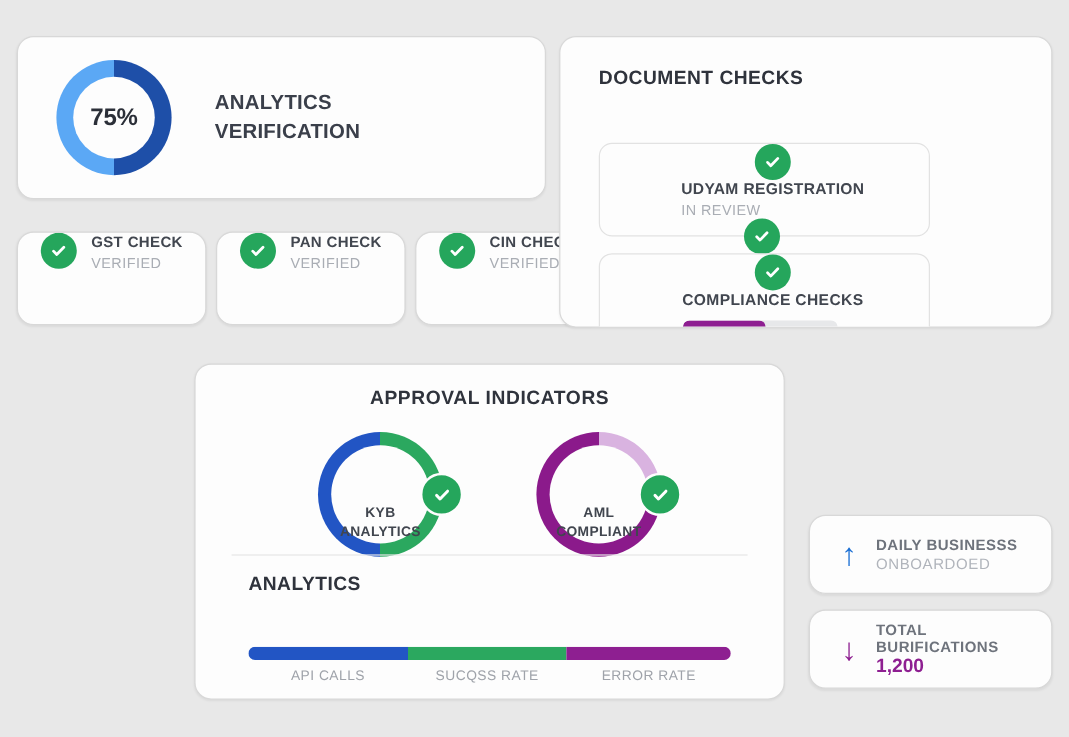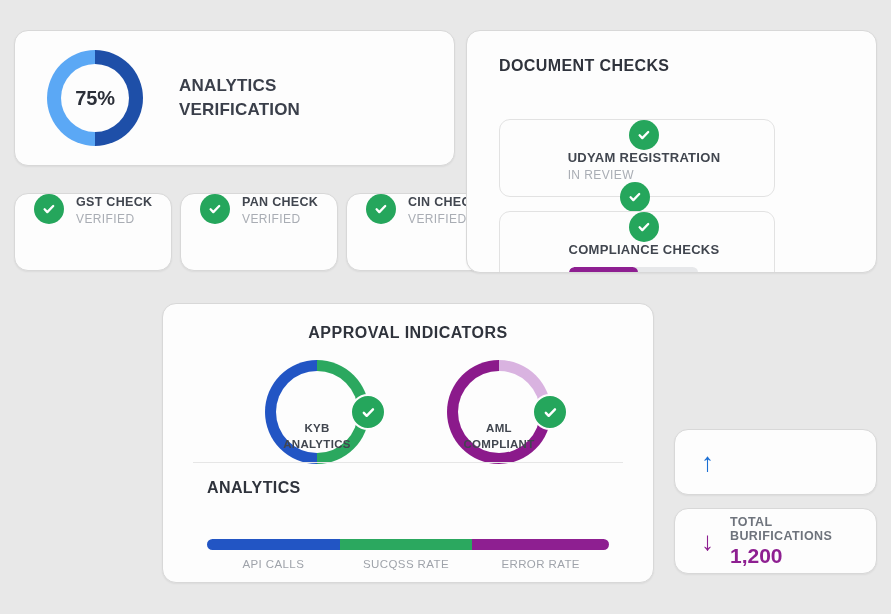--- a/index.html
+++ b/index.html
@@ -185,21 +185,21 @@
     font-size: 26px; font-weight: bold; line-height: 1;
   }
   .stat-body { margin-left: 16px; }
   .stat-label {
     font-size: 12.5px; font-weight: bold; color: #6e737c; letter-spacing: 0.4px;
   }
   .stat-sub {
     font-size: 12.5px; color: #b0b4bb; letter-spacing: 0.5px; margin-top: 2px;
   }
   .stat-value {
-    font-size: 21px; font-weight: bold; color: #8e1f91; margin-top: 1px;
+    font-size: 16px; font-weight: bold; color: #8e1f91; margin-top: 1px;
   }
 </style>
 </head>
 <body>
 
 <div class="card" id="business-verification-card">
   <div class="donut-wrap">
     <div class="ring"></div>
     <div class="hole">
       <span class="donut-pct">75%</span>
@@ -323,20 +323,24 @@
     </div>
   <div class="seg-labels" id="analytics-labels">
       <span style="width: 33%;">API CALLS</span>
       <span style="width: 33%;">SUCQSS RATE</span>
       <span style="width: 34%;">ERROR RATE</span>
     </div>
 </div>
 
 <div class="card stat-card" id="daily-onboarded-card">
   <span class="stat-arrow" id="stat-arrow-0" style="color: rgb(27, 111, 212);">↑</span>
+  <div class="stat-body">
+    <div class="stat-label">DAILY BUSINESSS</div>
+    <div class="stat-sub">ONBOARDOED</div>
+  </div>
 </div>
 
 <div class="card stat-card" id="total-verifications-card">
   <span class="stat-arrow" id="stat-arrow-1" style="color: rgb(142, 31, 145);">↓</span>
   <div class="stat-body">
     <div class="stat-label">TOTAL BURIFICATIONS</div>
     <div class="stat-value">1,200</div>
   </div>
 </div>
 

